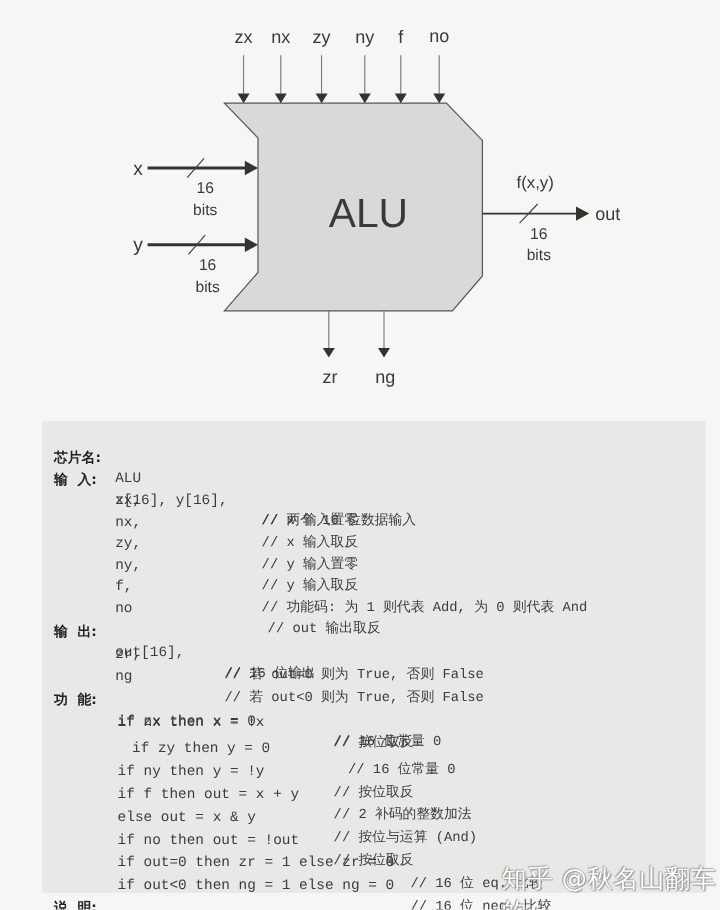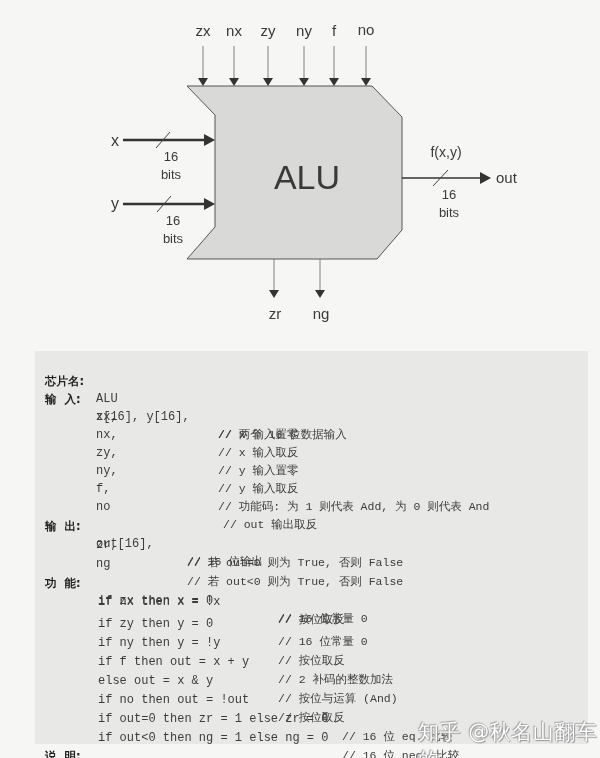--- a/index.html
+++ b/index.html
@@ -172,21 +172,21 @@
 
 <div class="line" style="top:556px;left:0;width:493px">
   <span class="lbl">功  能:</span>
   <span class="code" style="left:98px">if zx then x = 0</span>
   <span class="cmt" style="left:278px">// 16 位常量 0</span>
 </div>
 <div class="line" style="top:575px;left:0;width:600px">
   <span class="code" style="left:98px">if nx then x = !x</span>
   <span class="cmt" style="left:278px">// 按位取反</span>
 </div>
-<div class="line" style="top:597px;left:0;width:556px">
+<div class="line" style="top:597px;left:12px;width:556px">
   <span class="code" style="left:98px">if zy then y = 0</span>
   <span class="cmt" style="left:278px">// 16 位常量 0</span>
 </div>
 <div class="line" style="top:616px;left:0;width:600px">
   <span class="code" style="left:98px">if ny then y = !y</span>
   <span class="cmt" style="left:278px">// 按位取反</span>
 </div>
 <div class="line" style="top:635px;left:0;width:600px">
   <span class="code" style="left:98px">if f then out = x + y</span>
   <span class="cmt" style="left:278px">// 2 补码的整数加法</span>

